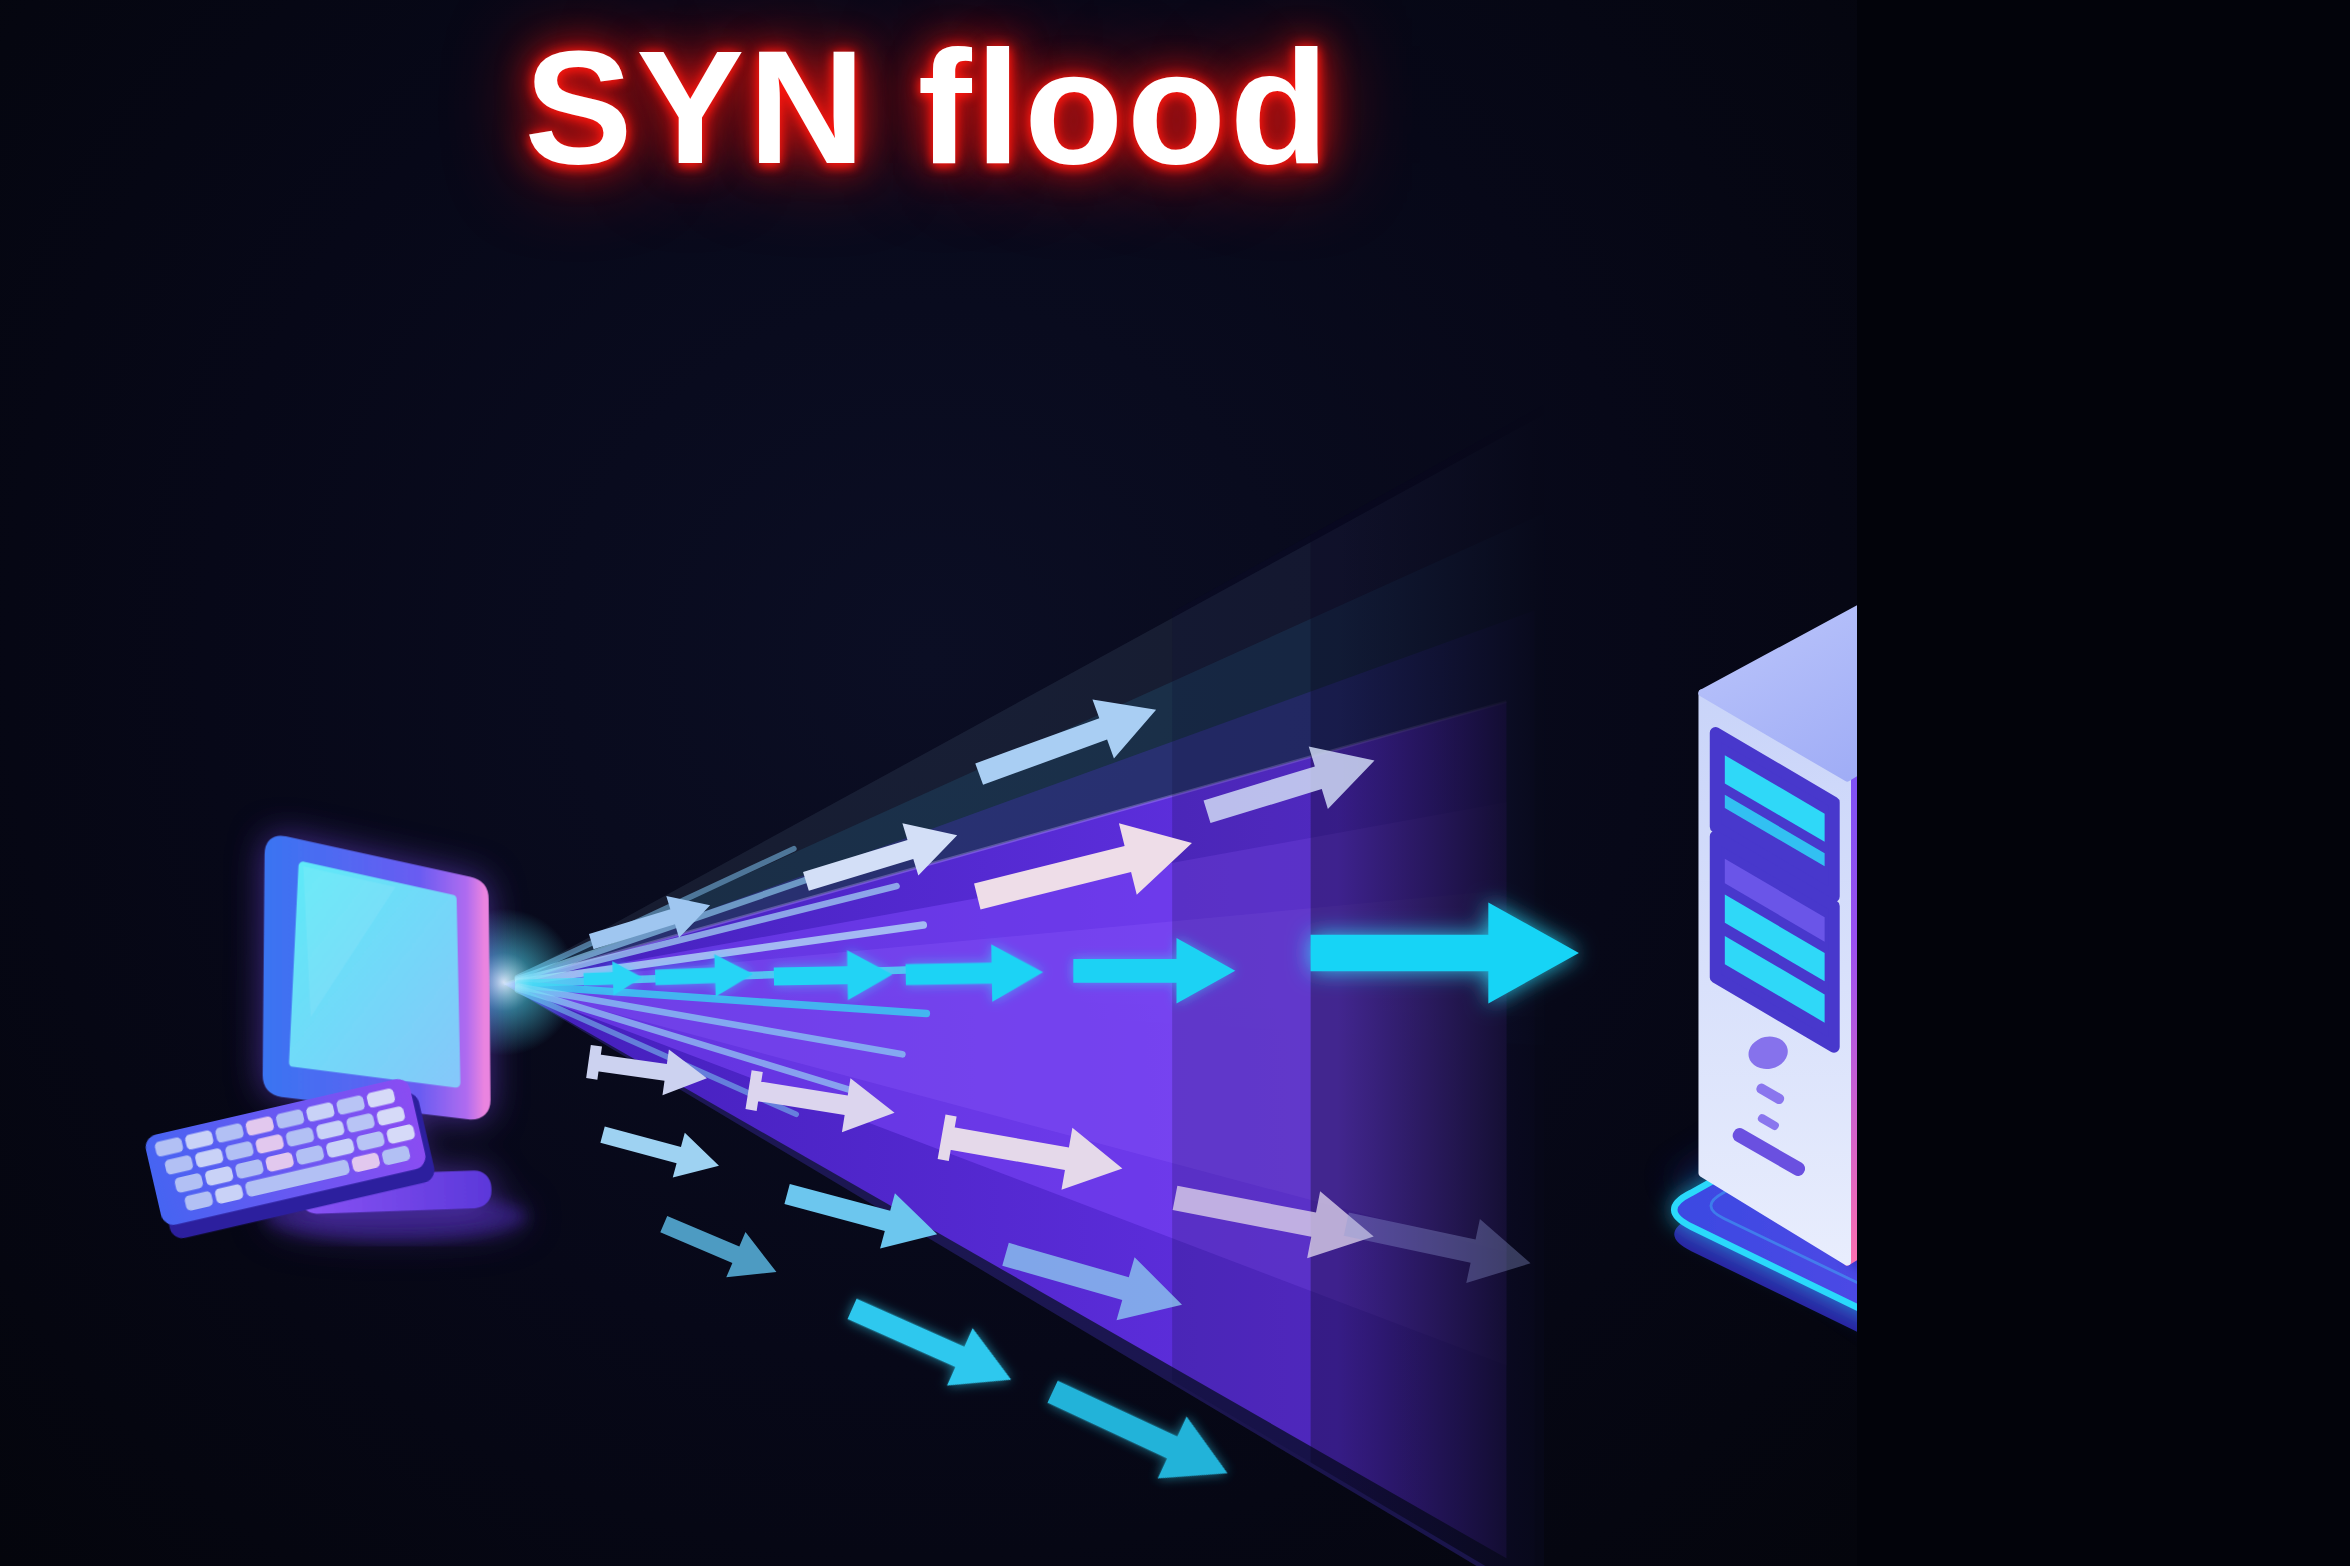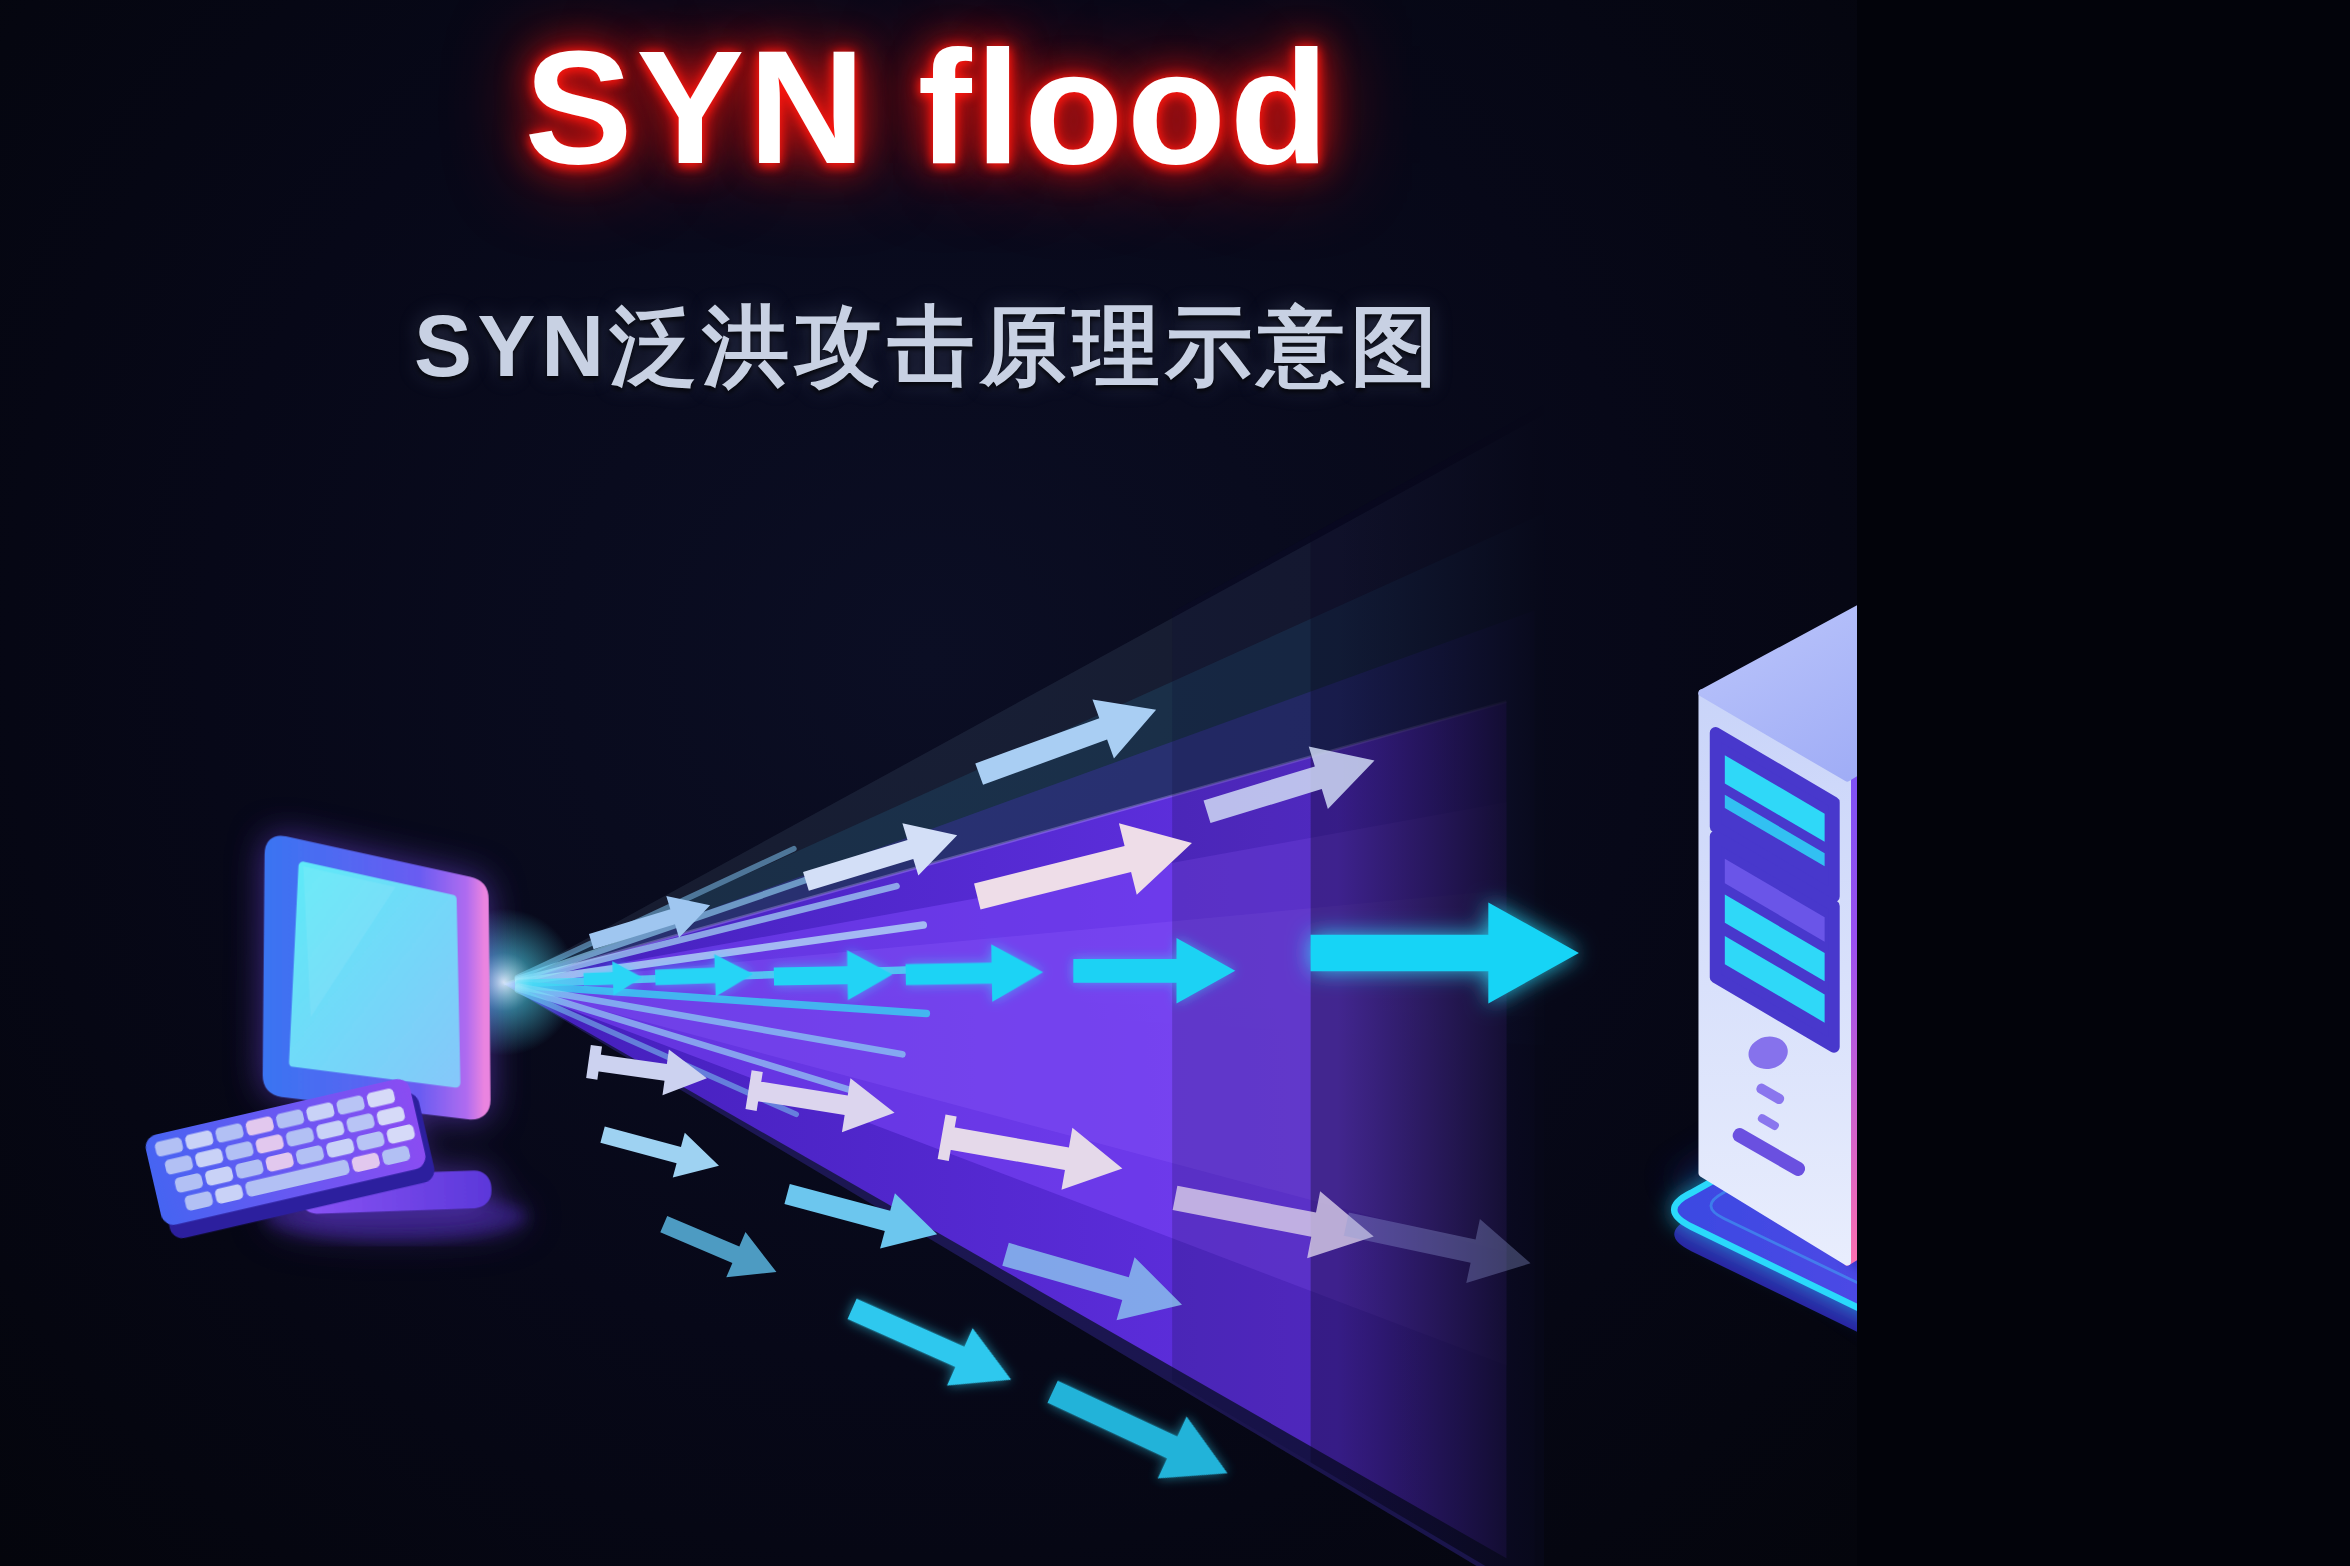--- a/index.html
+++ b/index.html
@@ -20,21 +20,20 @@
     color:#c8d1e3; text-shadow:0 2.8px 5.6px rgba(0,0,0,.8), 0 0 21px rgba(150,170,210,.25);
   }
   svg{position:absolute; left:0; top:0;}
 </style>
 </head>
 <body>
 
 <div class="stage">
 
   <div class="title">SYN flood</div>
-  <div class="subtitle">SYN泛洪攻击原理示意图</div>
 
   <svg id="scene" width="2350" height="1567" viewBox="0 0 2496 1664">
     <defs>
       <linearGradient id="coneGrad" x1="0" y1="0" x2="1" y2="0">
         <stop offset="0" stop-color="#451fc0"></stop>
           <stop offset="1" stop-color="#6b35f0"></stop>
       </linearGradient>
       <linearGradient id="fadeRight" x1="0" y1="0" x2="1" y2="0">
         <stop offset="0" stop-color="#070818" stop-opacity="0"></stop>
         <stop offset="1" stop-color="#070818" stop-opacity="0.95"></stop>

